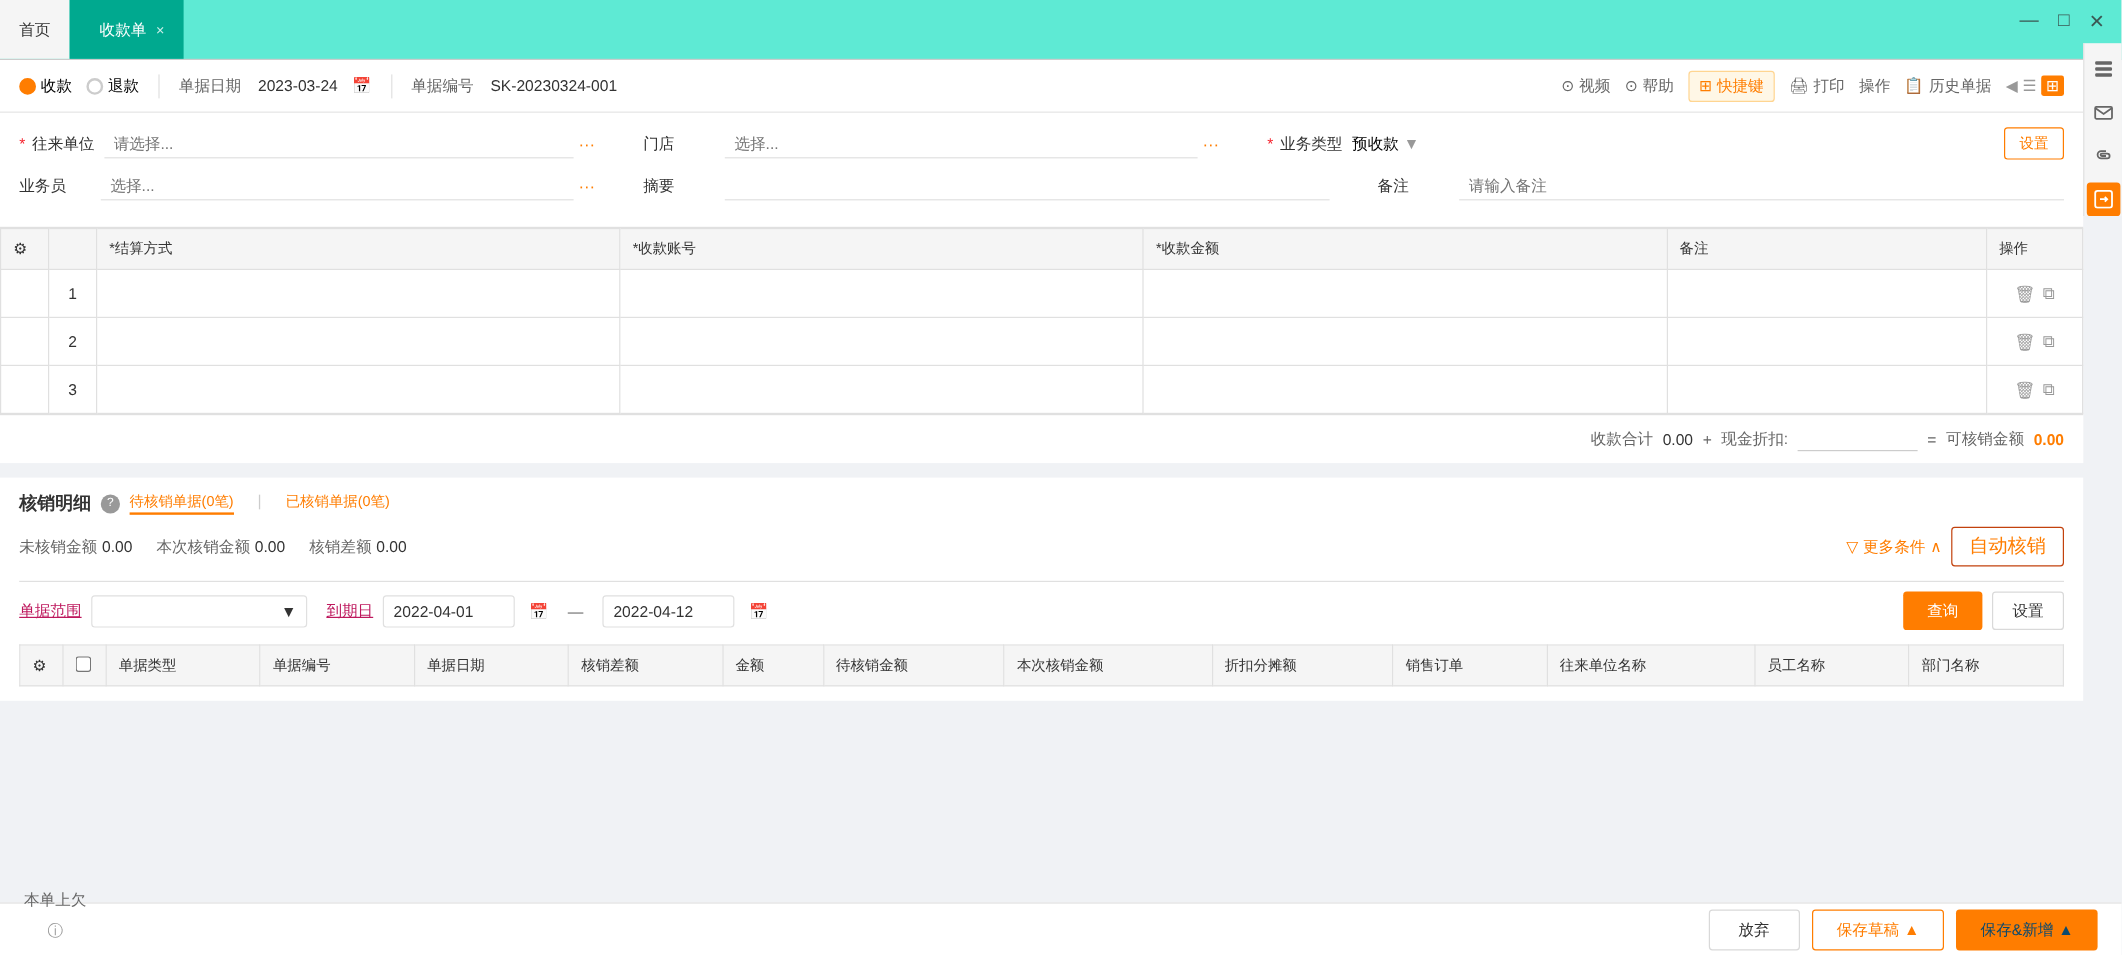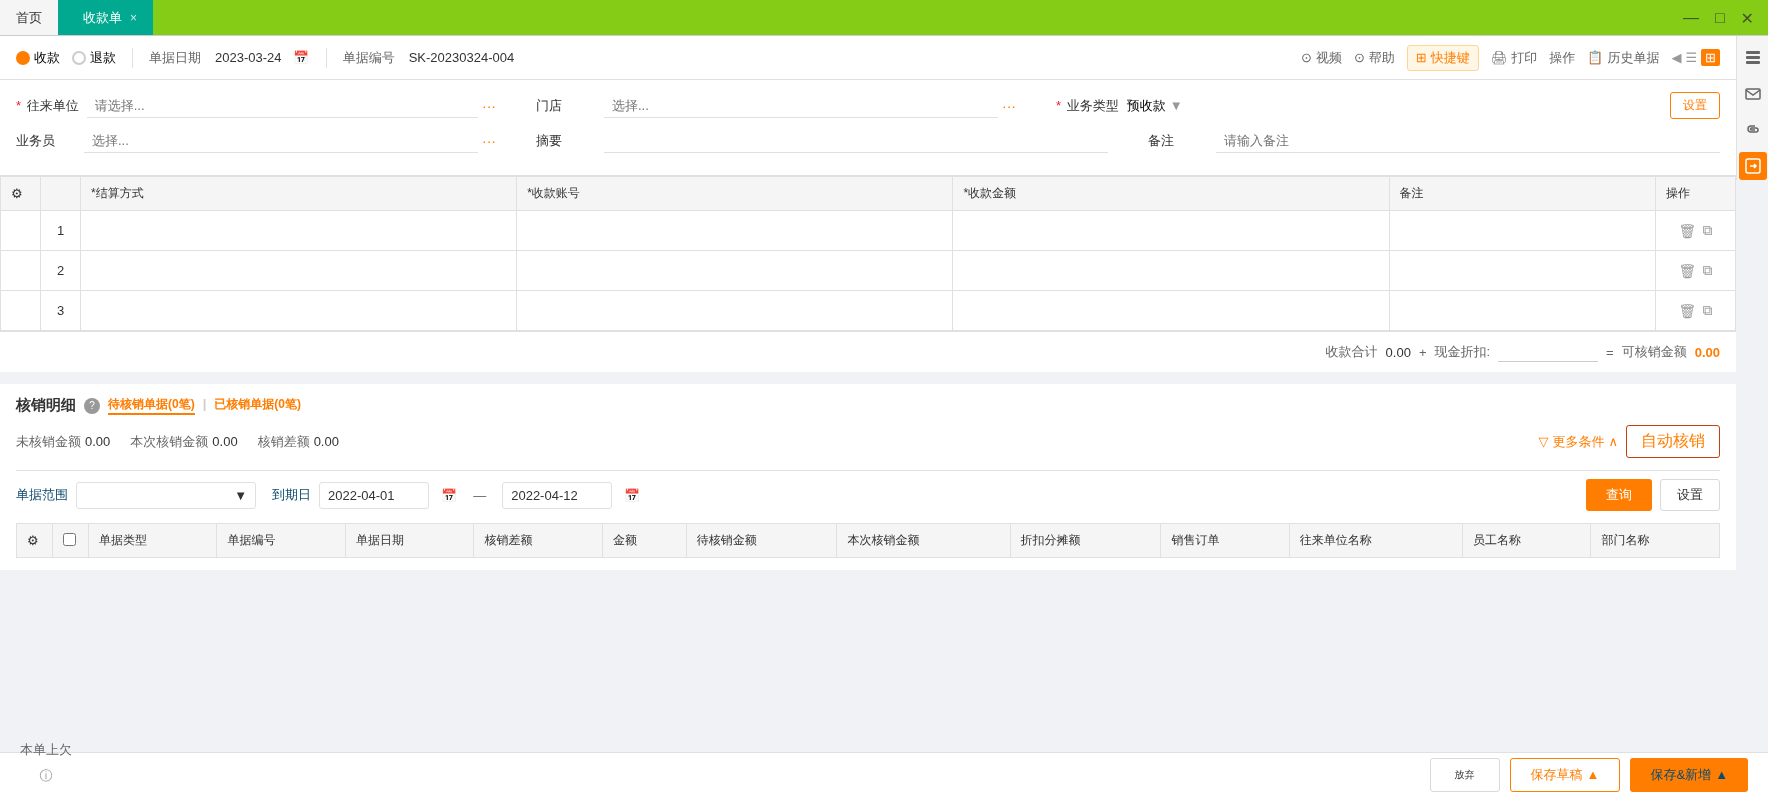--- a/index.html
+++ b/index.html
@@ -1,20 +1,20 @@
 <!DOCTYPE html>
 <html><head>
   <meta charset="utf-8">
   <style>
     * { box-sizing: border-box; margin: 0; padding: 0; font-family: 'Microsoft YaHei', Arial, sans-serif; font-size: 13px; }
     body { background: #f0f2f5; width: 1768px; min-height: 796px; overflow: hidden; }
 
     
     .tab-bar {
-      display: flex; align-items: center; background: #84cc16; height: 36px;
+      display: flex; align-items: center; background: #5eead4; height: 50px;
       border-bottom: 1px solid #ccc;
     }
     .tab-item {
       display: flex; align-items: center; padding: 0 16px; height: 100%;
       cursor: pointer; font-size: 13px; color: #333;
     }
     .tab-item.active {
       background: #00a98f; color: #fff; padding-left: 25px;
     }
     .tab-item .tab-close {
@@ -90,39 +90,39 @@
     
     .section { background: #f0f2f5; height: 12px; }
 
     
     .hexiao-area { background: #fff; padding: 12px 16px; }
     .hexiao-title { display: flex; align-items: center; gap: 8px; margin-bottom: 10px; }
     .hexiao-title .title-text { font-size: 15px; font-weight: 600; color: #333; }
     .info-icon { display: inline-flex; align-items: center; justify-content: center;
       width: 16px; height: 16px; border-radius: 50%; background: #999; color: #fff;
       font-size: 10px; cursor: pointer; }
-    .tab-links { display: flex; gap: 8px; font-weight: bold; }
+    .tab-links { display: flex; gap: 20px; }
     .tab-link { color: #ff7d00; cursor: pointer; font-size: 12px; }
     .tab-link.active-tab { border-bottom: 2px solid #ff7d00; }
     .hexiao-stats { display: flex; align-items: center; gap: 20px; margin-bottom: 12px; }
     .stat-item { display: flex; align-items: center; gap: 4px; color: #666; font-size: 12px; }
     .stat-value { color: #333; }
     .stat-right { margin-left: auto; display: flex; align-items: center; gap: 8px; }
     .filter-btn { display: flex; align-items: center; gap: 4px; color: #ff7d00; cursor: pointer; font-size: 12px; }
     .auto-btn {
       background: #fff; border: 1px solid #c2410c; color: #ff7d00;
       padding: 5px 14px; border-radius: 3px; cursor: pointer; font-size: 16px;
     }
 
     
     .filter-row {
       display: flex; align-items: center; gap: 16px; padding: 8px 0; border-top: 1px solid #e0e0e0;
     }
     .filter-field { display: flex; align-items: center; gap: 8px; }
-    .filter-label { color: #0c4a6e; white-space: nowrap; }
+    .filter-label { color: #be185d; white-space: nowrap; text-decoration: underline; }
     .filter-select {
       border: 1px solid #e0e0e0; border-radius: 3px; padding: 5px 8px;
       min-width: 180px; color: #333; cursor: pointer; background: #fff;
       display: flex; align-items: center; justify-content: space-between;
     }
     .date-input {
       border: 1px solid #e0e0e0; border-radius: 3px; padding: 5px 8px;
       width: 110px; color: #333; outline: none;
     }
     .date-separator { color: #666; }
@@ -148,21 +148,21 @@
     
     .footer {
       position: fixed; bottom: 0; left: 0; right: 0; background: #fff;
       border-top: 1px solid #e0e0e0; height: 44px; display: flex;
       align-items: center; padding: 0 20px; gap: 12px;
     }
     .footer-left { display: flex; align-items: center; gap: 8px; color: #666; font-size: 13px; flex-direction: column; }
     .footer-right { margin-left: auto; display: flex; gap: 10px; }
     .btn-abandon {
       background: #fff; border: 1px solid #d9d9d9; color: #333;
-      padding: 7px 24px; border-radius: 3px; cursor: pointer; font-size: 10px;
+      padding: 7px 24px; border-radius: 3px; cursor: pointer; font-size: 13px;
     }
     .btn-draft {
       background: #fff; border: 1px solid #ff7d00; color: #ff7d00;
       padding: 7px 20px; border-radius: 3px; cursor: pointer; font-size: 13px;
       display: flex; align-items: center; gap: 4px;
     }
     .btn-save {
       background: #ff7d00; border: none; color: #0c4a6e;
       padding: 7px 20px; border-radius: 3px; cursor: pointer; font-size: 13px;
       display: flex; align-items: center; gap: 4px;
@@ -220,21 +220,21 @@
       <div class="radio-dot"></div>
       <span>退款</span>
     </div>
   </div>
   <div class="toolbar-divider"></div>
   <span class="toolbar-label">单据日期</span>
   <span class="toolbar-value" style="margin-left:6px;">2023-03-24</span>
   <span class="date-icon">📅</span>
   <div class="toolbar-divider"></div>
   <span class="toolbar-label">单据编号</span>
-  <span class="toolbar-value" style="margin-left:6px;">SK-20230324-004</span>
+  <span class="toolbar-value" style="margin-left:6px;">SK-20230324-001</span>
   <div class="toolbar-right">
     <div class="toolbar-btn">
       <span>⊙</span>
       <span>视频</span>
     </div>
     <div class="toolbar-btn">
       <span>⊙</span>
       <span>帮助</span>
     </div>
     <div class="toolbar-btn highlighted" style="background:#fff7e6;padding:3px 8px;border-radius:3px;border:1px solid #ffd591;">

